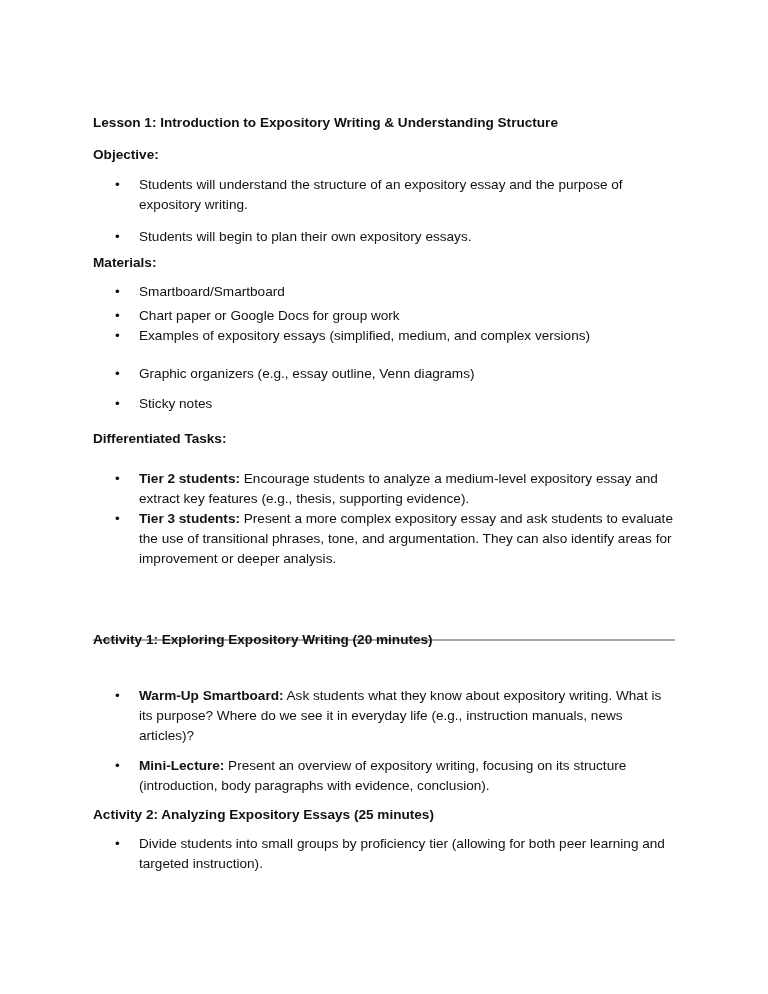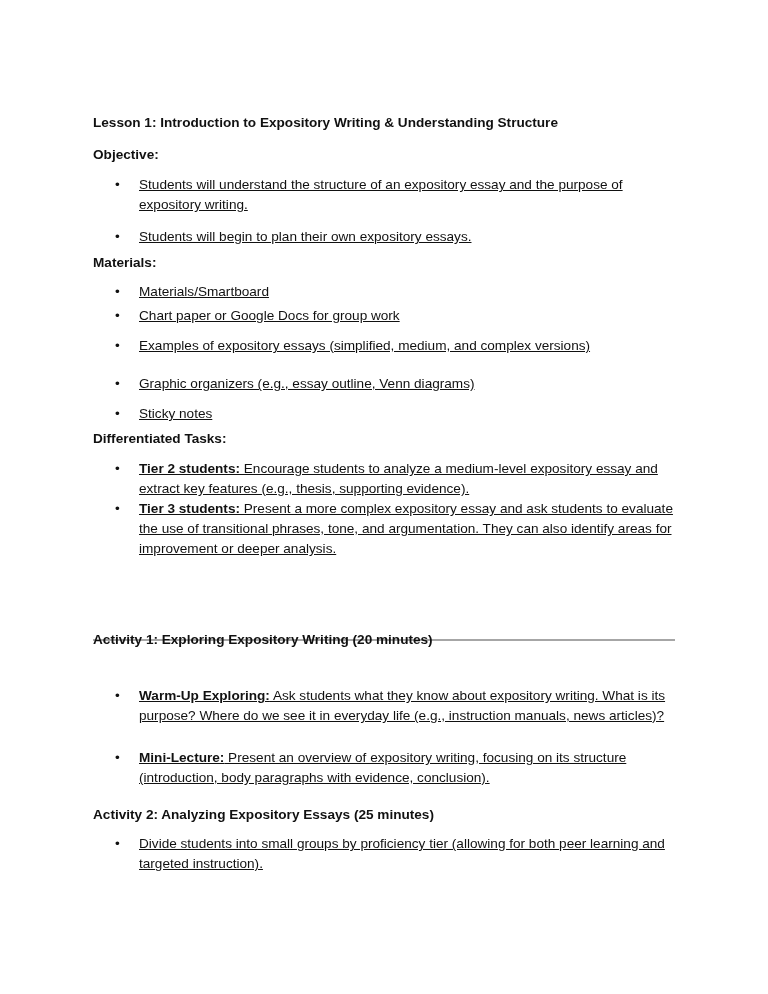--- a/index.html
+++ b/index.html
@@ -1,57 +1,57 @@
 <!DOCTYPE html>
 <html><head>
 <meta charset="utf-8">
 <style>
   html,body{margin:0;padding:0;background:#fff;}
   body{width:768px;height:994px;position:relative;overflow:hidden;
        font-family:"Liberation Sans","DejaVu Sans",sans-serif;color:#111;font-size:14px;}
   .page{position:absolute;left:93px;top:0;width:582px;}
   .h{font-weight:bold;font-size:13.6px;position:absolute;left:0;white-space:nowrap;text-align:center;}
   ul{list-style:none;margin:0;padding:0;position:absolute;left:0;width:582px;}
-  li{position:relative;padding-left:46px;line-height:20px;font-size:13.6px;text-decoration:underline;}
+  li{position:relative;padding-left:46px;line-height:20px;font-size:13.6px;}
   li::before{content:"\2022";position:absolute;left:22px;top:0;}
   li b{font-weight:bold;}
   .rule{position:absolute;left:0;top:639px;width:582px;height:2px;background:#a6a6a6;}
 </style>
 </head>
 <body>
 
 <div class="page">
   <div class="h" style="top:115px">Lesson 1: Introduction to Expository Writing &amp; Understanding Structure</div>
 
   <div class="h" style="top:147px">Objective:</div>
   <ul style="top:175px">
     <li>Students will understand the structure of an expository essay and the purpose of expository writing.</li>
     <li style="margin-top:12px">Students will begin to plan their own expository essays.</li>
   </ul>
 
   <div class="h" style="top:255px">Materials:</div>
   <ul style="top:282px">
-    <li>Materials/Smartboard</li>
+    <li>Smartboard/Smartboard</li>
     <li style="margin-top:4px">Chart paper or Google Docs for group work</li>
-    <li style="margin-top:10px">Examples of expository essays (simplified, medium, and complex versions)</li>
+    <li style="">Examples of expository essays (simplified, medium, and complex versions)</li>
     <li style="margin-top:18px">Graphic organizers (e.g., essay outline, Venn diagrams)</li>
     <li style="margin-top:10px">Sticky notes</li>
   </ul>
 
   <div class="h" style="top:431px">Differentiated Tasks:</div>
   <ul style="top:459px">
-    <li style="margin-top:0"><b>Tier 2 students:</b><span> Encourage students to analyze a medium-level expository essay and extract key features (e.g., thesis, supporting evidence).</span></li>
+    <li style="margin-top:10px"><b>Tier 2 students:</b><span> Encourage students to analyze a medium-level expository essay and extract key features (e.g., thesis, supporting evidence).</span></li>
     <li style=""><b>Tier 3 students:</b><span> Present a more complex expository essay and ask students to evaluate the use of transitional phrases, tone, and argumentation. They can also identify areas for improvement or deeper analysis.</span></li>
   </ul>
 
   <div class="rule"></div>
 
   <div class="h" style="top:632px">Activity 1: Exploring Expository Writing (20 minutes)</div>
   <ul style="top:686px">
-    <li><b>Warm-Up Exploring:</b><span> Ask students what they know about expository writing. What is its purpose? Where do we see it in everyday life (e.g., instruction manuals, news articles)?</span></li>
-    <li style="margin-top:22px"><b>Mini-Lecture:</b><span> Present an overview of expository writing, focusing on its structure (introduction, body paragraphs with evidence, conclusion).</span></li>
+    <li><b>Warm-Up Smartboard:</b><span> Ask students what they know about expository writing. What is its purpose? Where do we see it in everyday life (e.g., instruction manuals, news articles)?</span></li>
+    <li style="margin-top:10px"><b>Mini-Lecture:</b><span> Present an overview of expository writing, focusing on its structure (introduction, body paragraphs with evidence, conclusion).</span></li>
   </ul>
 
   <div class="h" style="top:807px">Activity 2: Analyzing Expository Essays (25 minutes)</div>
   <ul style="top:834px">
     <li>Divide students into small groups by proficiency tier (allowing for both peer learning and targeted instruction).</li>
   </ul>
 </div>
 
 </body></html>

